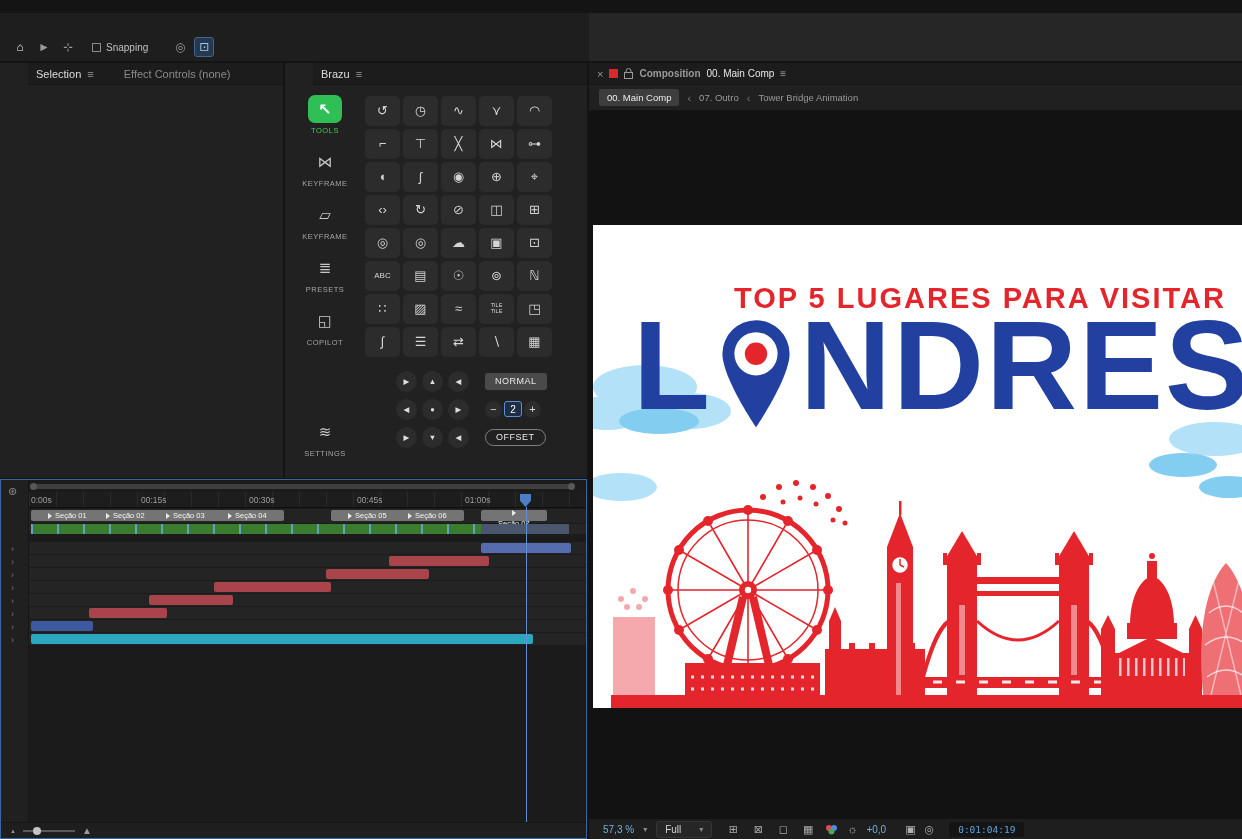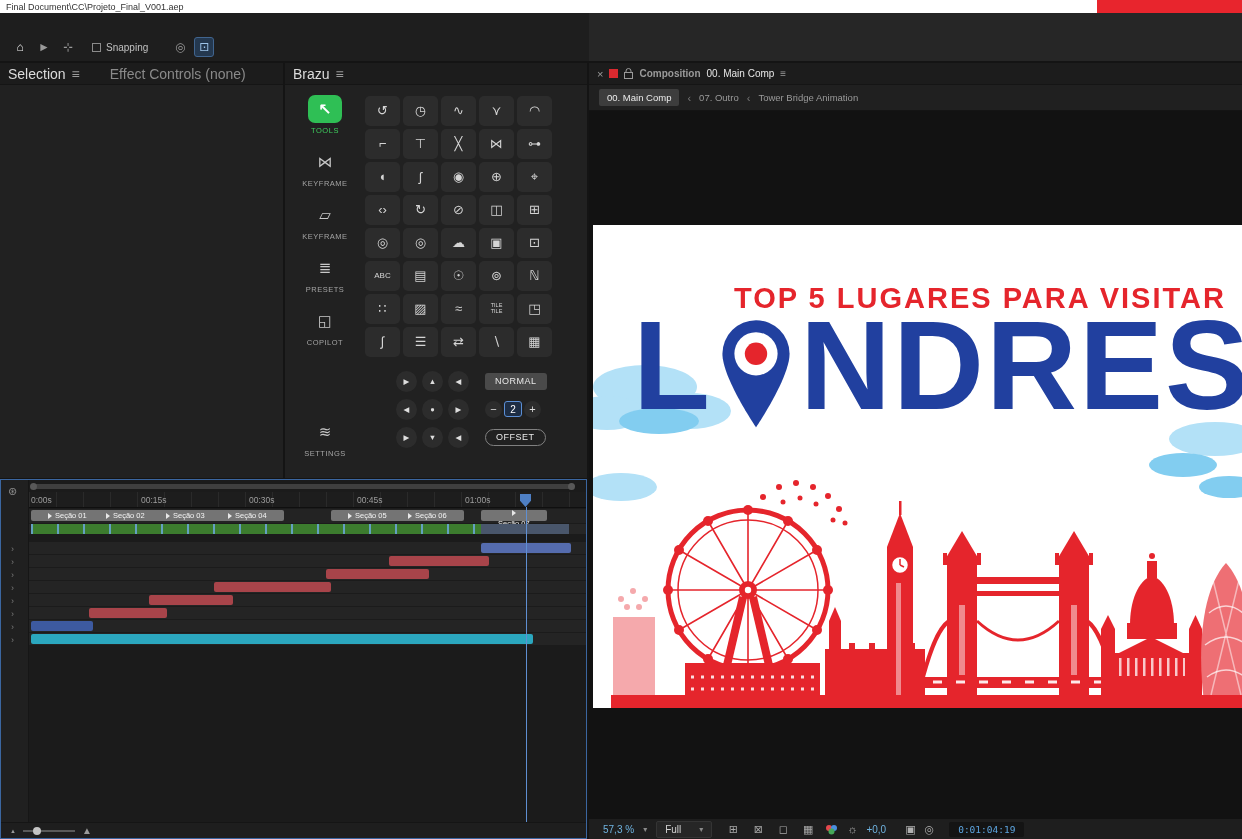--- a/index.html
+++ b/index.html
@@ -17,21 +17,21 @@
   .toolbar{position:absolute;top:34px;left:0;height:26px;display:flex;align-items:center;gap:4px;padding-left:10px;}
   .tool-icons{display:flex;gap:4px;align-items:center;}
   .tool-btn{width:20px;height:20px;display:flex;align-items:center;justify-content:center;color:#9a9a9a;font-size:12px;border-radius:3px;}
   .left-tools .tool-btn:first-of-type{color:#e8e8e8;}
   .right-tools .tool-btn:last-of-type{background:#24384f;border:1px solid #41658f;color:#9ec5ea;}
   .snapping{display:flex;align-items:center;gap:5px;margin-left:10px;margin-right:18px;font-size:10px;color:#c0c0c0;}
   .snapping .box{width:9px;height:9px;border:1px solid #8a8a8a;}
 
   
   .panel{position:absolute;background:#212121;}
-  .panel-header{height:22px;background:#1c1c1c;display:flex;align-items:center;padding:0 8px;font-size:14px;gap:6px;border-bottom:1px solid #151515;}
+  .panel-header{height:22px;background:#1c1c1c;display:flex;align-items:center;padding:0 8px;font-size:11px;gap:6px;border-bottom:1px solid #151515;margin-left:28px;}
   .tab-active{color:#dcdcdc;display:flex;gap:6px;align-items:center;}
   .tab-inactive{color:#8a8a8a;margin-left:24px;}
   .menu-glyph{color:#9a9a9a;}
 
   
   #left-panel{left:0;top:63px;width:283px;height:415px;}
 
   
   #brazu-panel{left:285px;top:63px;width:302px;height:415px;}
   .brazu-body{display:flex;height:calc(100% - 22px);}
@@ -106,24 +106,20 @@
   .zoom-small{font-size:6px;color:#9a9a9a;}
   .zoom-track{width:52px;height:2px;background:#5a5a5a;position:relative;}
   .zoom-handle{position:absolute;left:10px;top:-3px;width:8px;height:8px;border-radius:50%;background:#c4c4c4;}
   .zoom-big{font-size:10px;color:#9a9a9a;}
 </style>
 </head>
 <body>
 
 <div class="screen">
 
-  <div class="titlebar">
-    <span>Final Document\CC\Projeto_Final_V001.aep</span>
-    <span class="close-area"></span>
-  </div>
 
   <div class="top-strip"></div>
   <div class="top-right-block"></div>
 
   <div class="toolbar">
     <div class="tool-icons left-tools">
 
         <button class="tool-btn">
           <span>⌂</span>
         </button>

